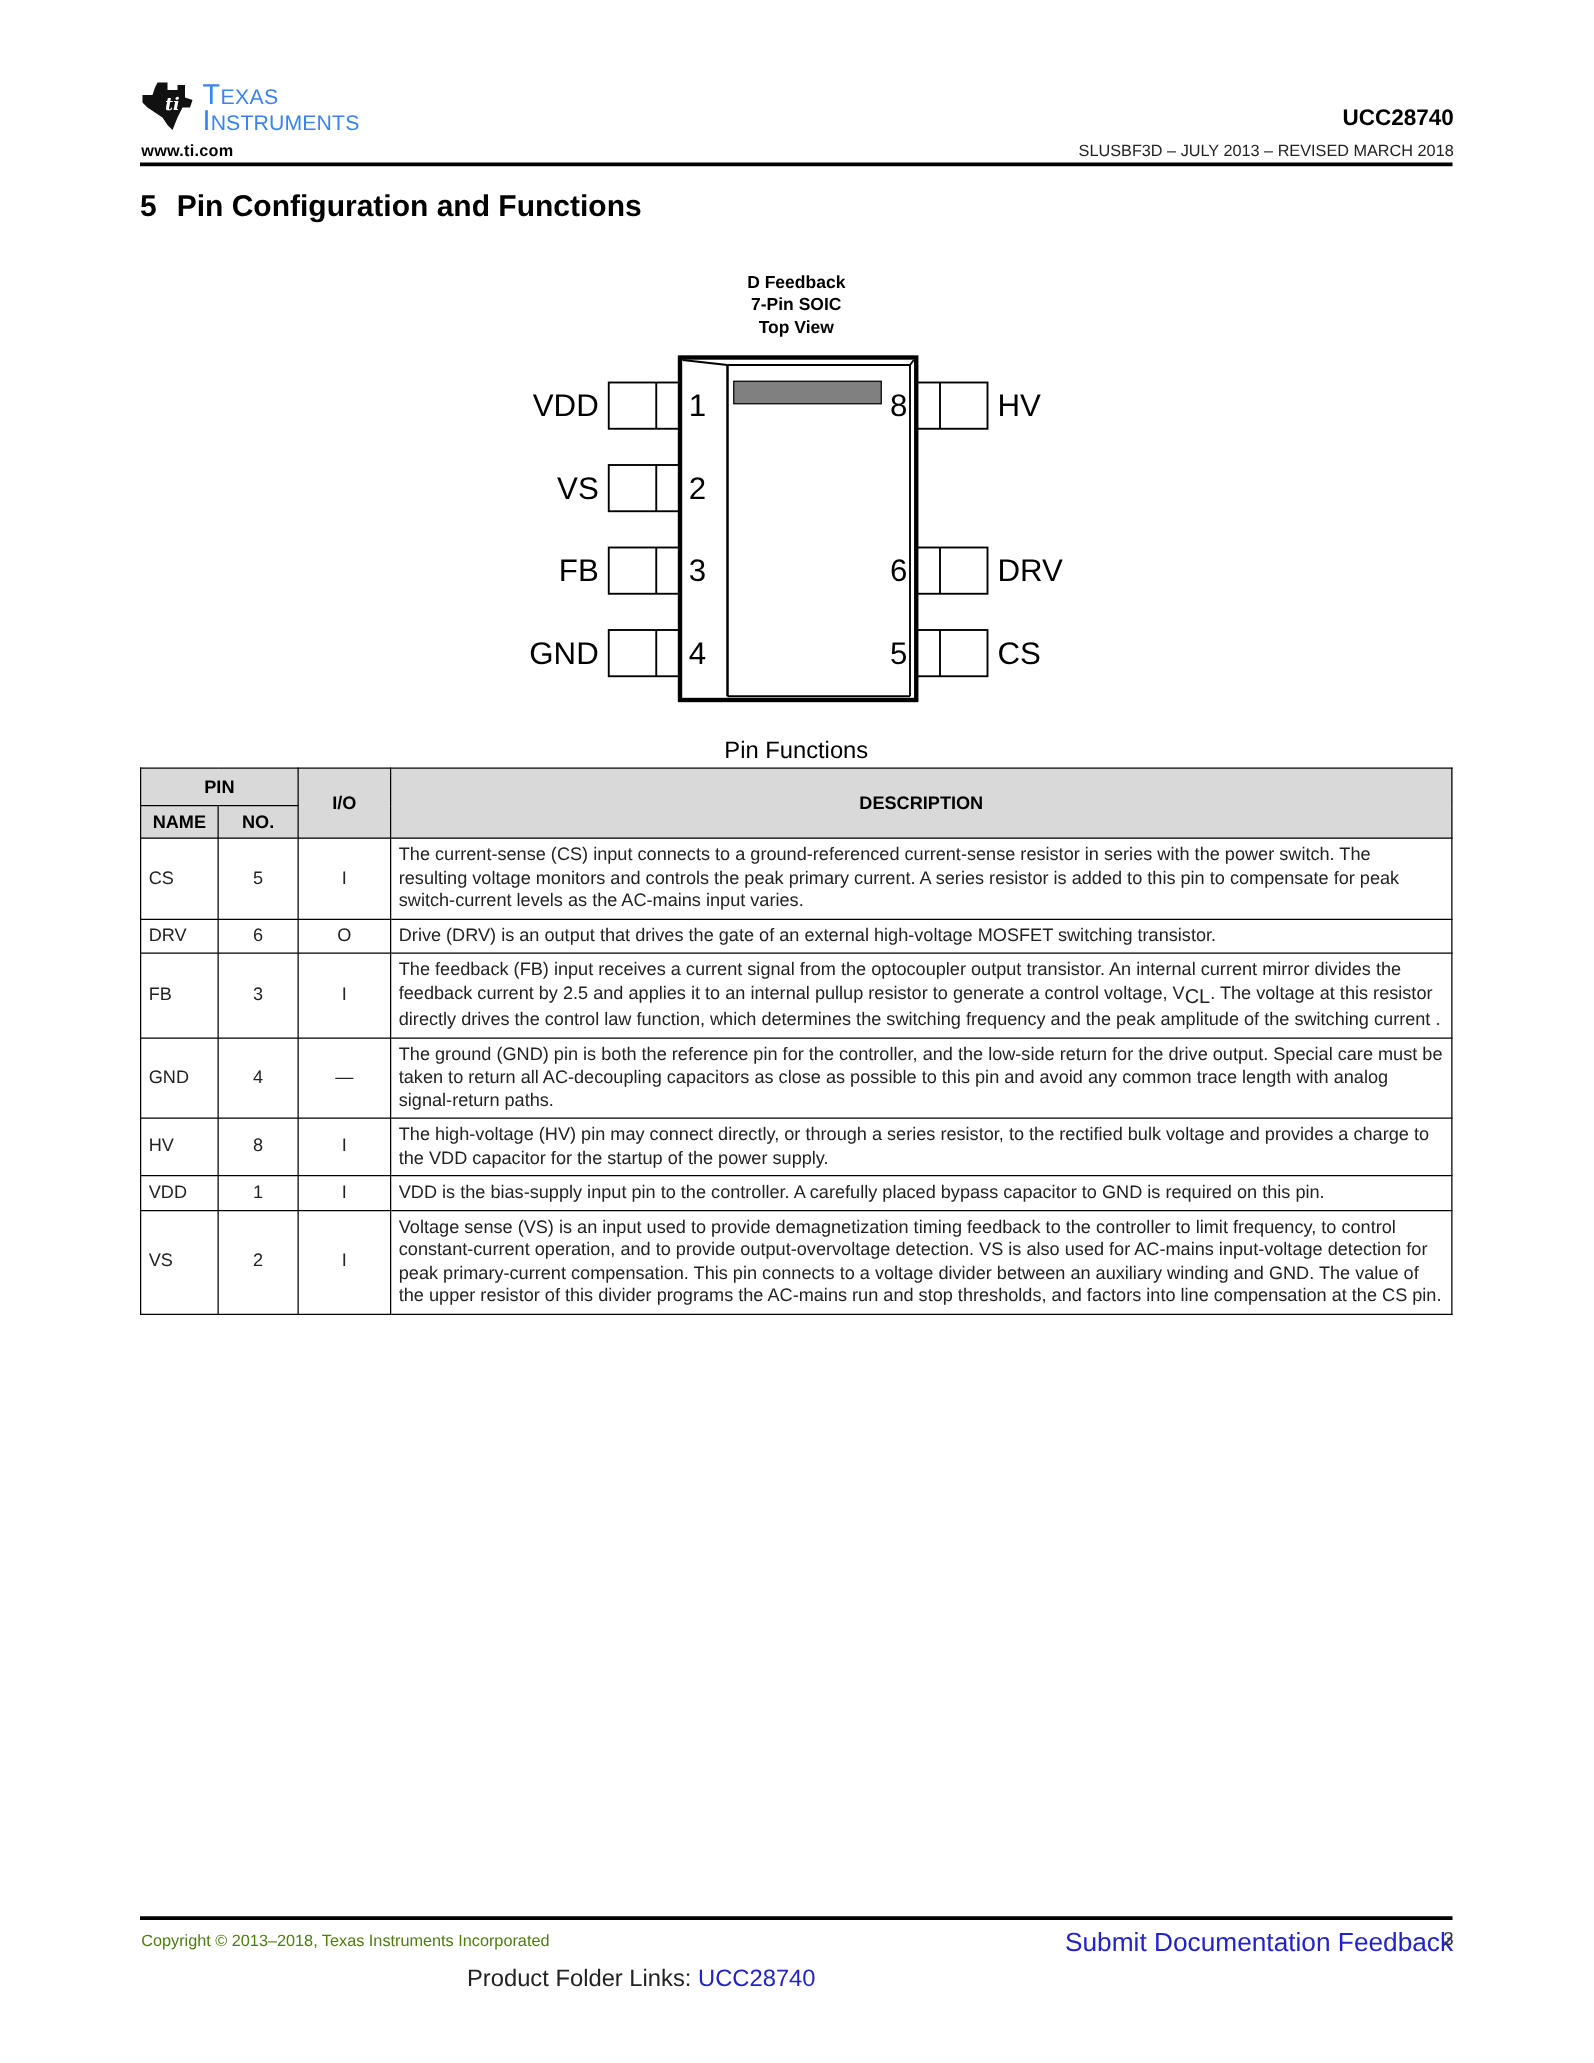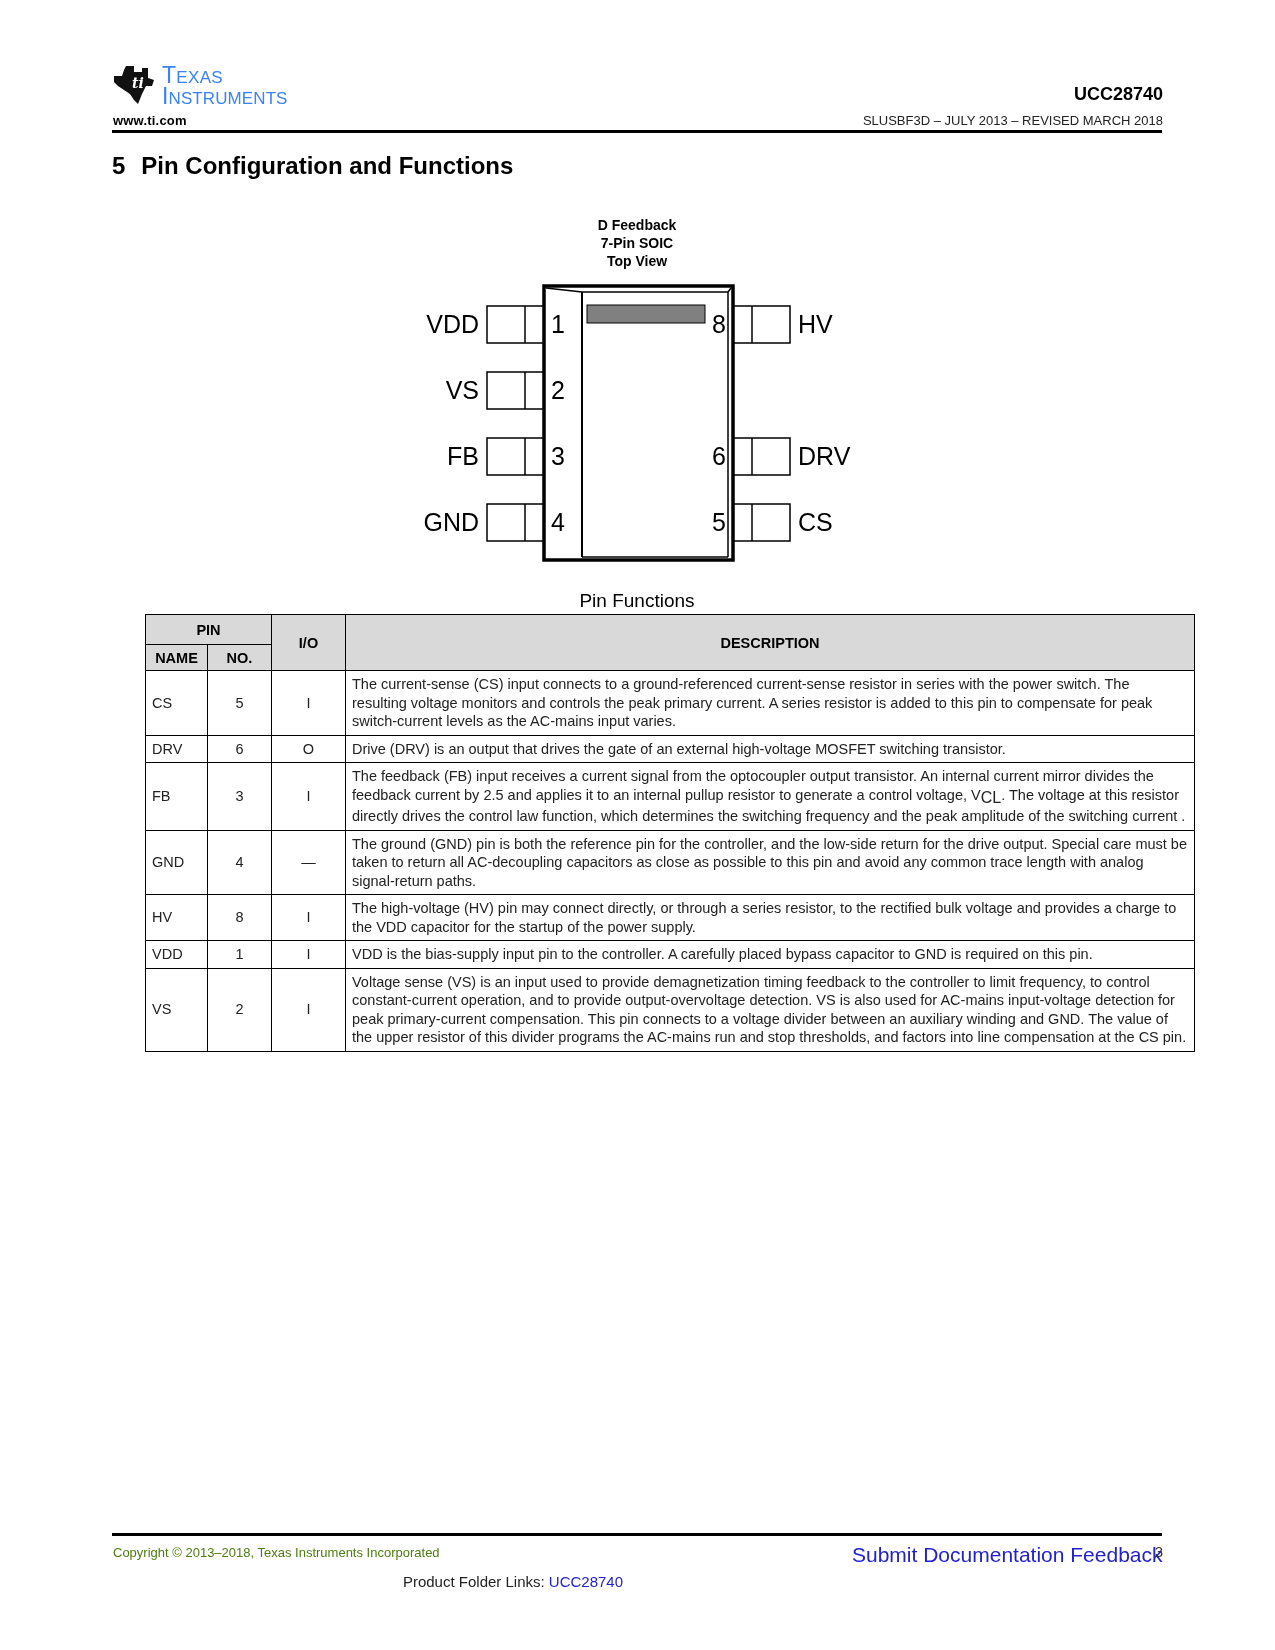--- a/index.html
+++ b/index.html
@@ -22,39 +22,39 @@
 
   .section-title { position: absolute; left: 112px; top: 152px; font-size: 24px; font-weight: bold; }
   .section-title .num { margin-right: 16px; }
 
   
   .pkg-caption { position: absolute; left: 537px; width: 200px; top: 216px; text-align: center; font-size: 14px; font-weight: bold; line-height: 18px; }
   .pkg { position: absolute; left: 0; top: 0; }
 
   
   .tbl-title { position: absolute; left: 112px; width: 1050px; top: 590px; text-align: center; font-size: 19px; font-weight: normal; }
-  table.pins { position: absolute; left: 112px; top: 614px; width: 1050px; border-collapse: collapse; font-size: 14.5px; margin-left: 33px; }
+  table.pins { position: absolute; left: 112px; top: 614px; width: 1050px; border-collapse: collapse; font-size: 14.5px; }
   table.pins th, table.pins td { border: 1px solid #000; }
   table.pins thead th { background: #d9d9d9; font-weight: bold; font-size: 14.5px; text-align: center; }
   table.pins thead tr.h1 th { height: 30px; }
   table.pins thead tr.h2 th { height: 26px; }
   table.pins td { vertical-align: middle; color: #222; line-height: 18.5px; }
   table.pins td.name { width: 62px; padding-left: 6px; }
   table.pins td.no { width: 64px; text-align: center; }
   table.pins td.io { width: 74px; text-align: center; }
   table.pins td.desc { padding: 4px 6px 4px 6px; }
   table.pins td .sub { font-size: 16px; vertical-align: -3px; }
   table.pins tbody tr:last-child td { border-bottom: 1px solid #000; }
 
   
   .rule-bottom { position: absolute; left: 112px; width: 1050px; top: 1533px; height: 3px; background: #000; }
   .copyright { position: absolute; left: 113px; top: 1545px; font-size: 13px; color: #4d7c0f; }
   .feedback-link { position: absolute; left: 852px; top: 1543px; font-size: 21px; color: #2222cc; text-decoration: none; }
   .page-num { position: absolute; right: 112px; top: 1543px; font-size: 15px; color: #333; }
-  .folder-links { position: absolute; left: 0; width: 1026px; top: 1573px; text-align: center; font-size: 15px; color: #222; }
+  .folder-links { position: absolute; left: 0; width: 1026px; top: 1573px; text-align: center; font-size: 19px; color: #222; }
   .folder-links a { color: #2222cc; text-decoration: none; }
 </style>
 </head>
 <body>
 
 <div class="logo">
   <svg width="44" height="42" viewBox="0 0 44 42">
     <path d="M14 2 L22 2 L22 8 L30 8 L30 4 L36 4 L36 14 L42 16 L40 22 L34 22 L30 30 L26 40 L22 36 L18 30 L12 26 L6 22 L2 18 L2 12 L10 12 L12 6 Z" fill="#111"></path>
     <text x="20" y="24" font-family="DejaVu Serif, serif" font-size="14" font-style="italic" font-weight="bold" fill="#fff">ti</text>
   </svg>

